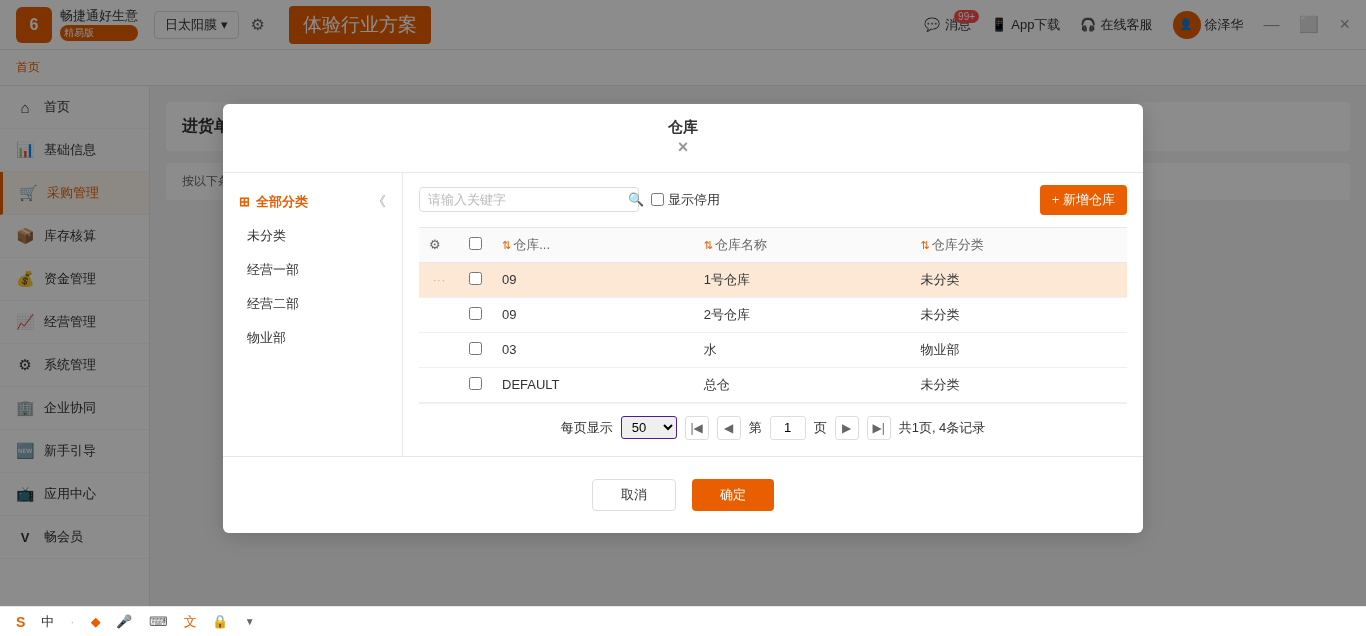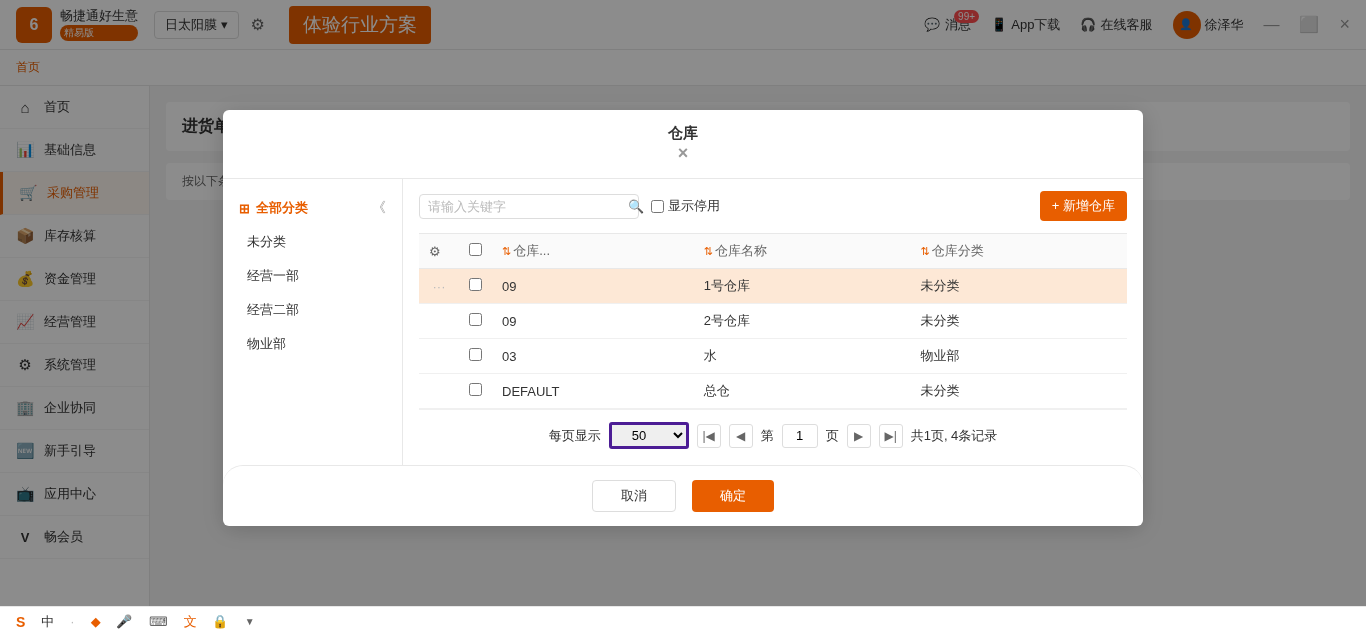--- a/index.html
+++ b/index.html
@@ -323,23 +323,23 @@
       align-items: center;
       justify-content: center;
       gap: 8px;
       padding: 12px 0 4px;
       font-size: 13px;
       color: #333;
       border-top: 1px solid #f0f0f0;
       margin-top: auto;
     }
     .page-select {
-      border: 3px solid #4c1d95;
+      border: 1px solid #4c1d95;
       border-radius: 3px;
-      padding: 2px 16px;
+      padding: 2px 6px;
       font-size: 13px;
     }
     .page-btn {
       width: 24px;
       height: 24px;
       display: flex;
       align-items: center;
       justify-content: center;
       border: 1px solid #ddd;
       border-radius: 3px;
@@ -355,23 +355,22 @@
       border-radius: 3px;
       text-align: center;
       font-size: 13px;
     }
 
     
     .modal-footer {
       display: flex;
       justify-content: center;
       gap: 16px;
-      padding: 14px 20px;
+      padding: 22px 20px;
       border-top: 1px solid #e8e8e8;
-      border-radius: 20px;
     }
     .btn-cancel {
       padding: 6px 28px;
       border: 1px solid #ddd;
       border-radius: 4px;
       background: #fff;
       cursor: pointer;
       font-size: 13px;
       color: #333;
     }

